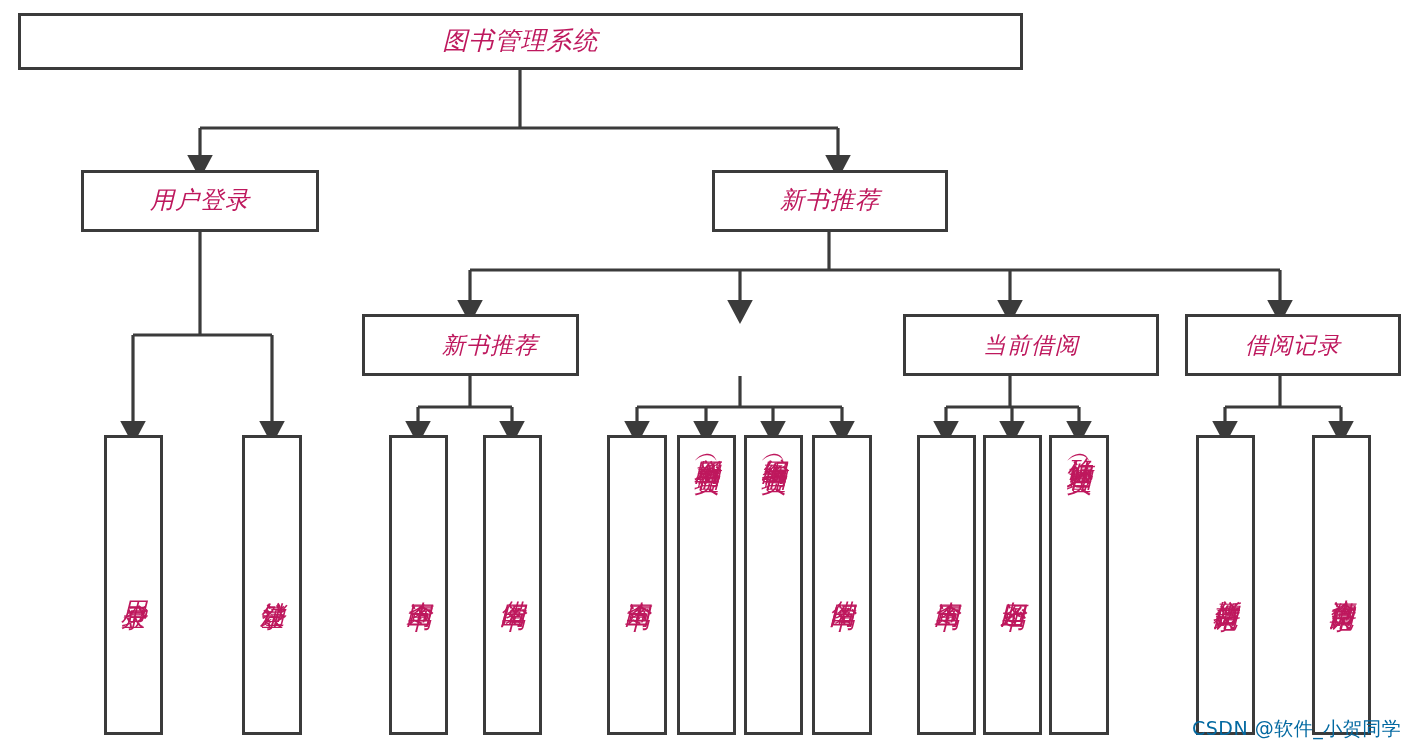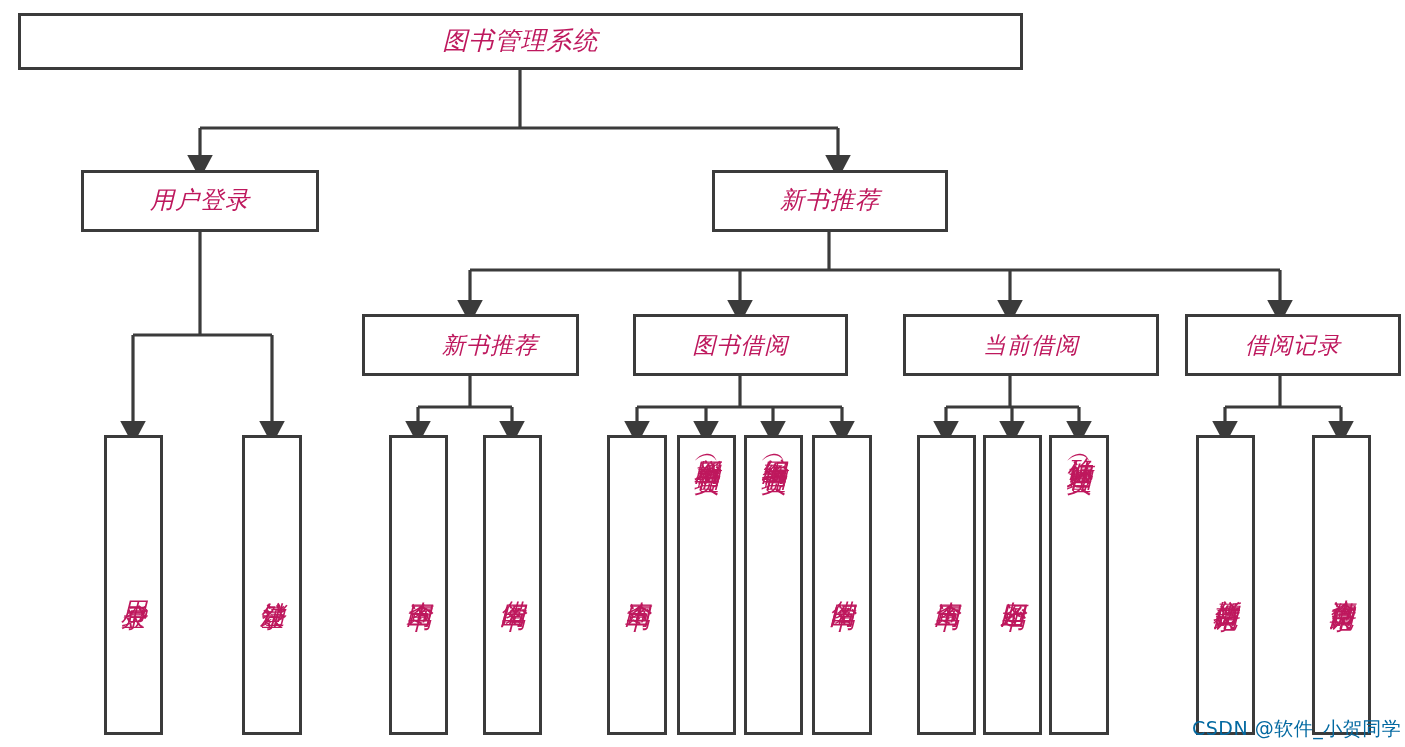--- a/index.html
+++ b/index.html
@@ -131,23 +131,20 @@
   <div class="node level1" style="left:81px; top:170px; width:238px; height:62px;">
     <span class="label">用户登录</span>
   </div>
   <div class="node level1" style="left:712px; top:170px; width:236px; height:62px;">
     <span class="label">新书推荐</span>
   </div>
 
   <div class="node level2" style="left:362px; top:314px; width:217px; height:62px;padding-left:39px;">
     <span class="label">新书推荐</span>
   </div>
-  <div class="node level2" style="left:633px; top:314px; width:215px; height:62px;">
-    <span class="label">图书借阅</span>
-  </div>
   <div class="node level2" style="left:903px; top:314px; width:256px; height:62px;">
     <span class="label">当前借阅</span>
   </div>
   <div class="node level2" style="left:1172px; top:314px; width:216px; height:62px;margin-left:13px;">
     <span class="label">借阅记录</span>
   </div>
 
   <div class="node vert mid" style="left:104px; top:435px; width:59px; height:300px;">
     <span class="label">用户登录</span>
   </div>

